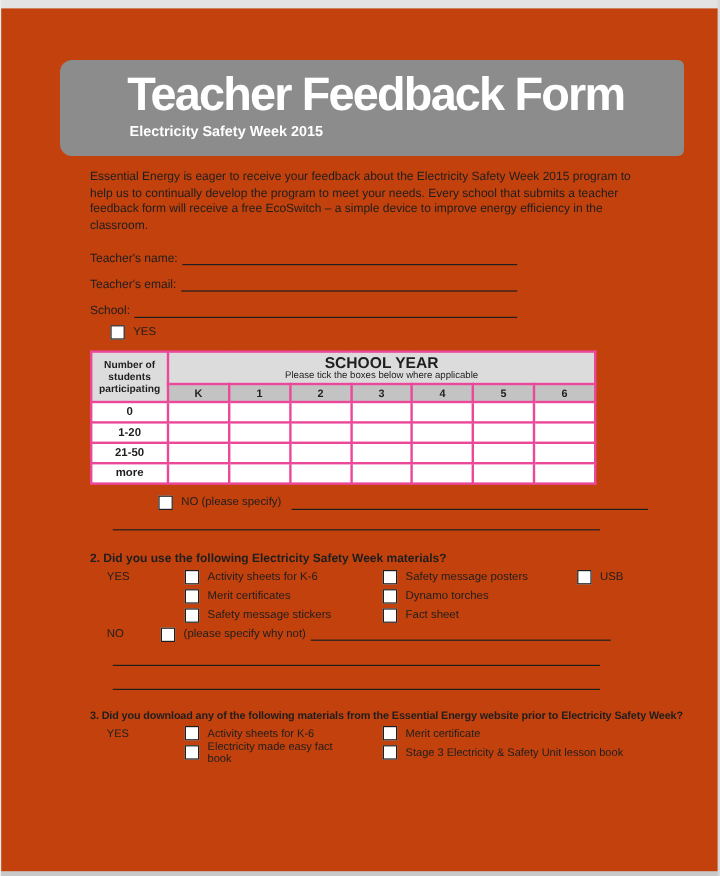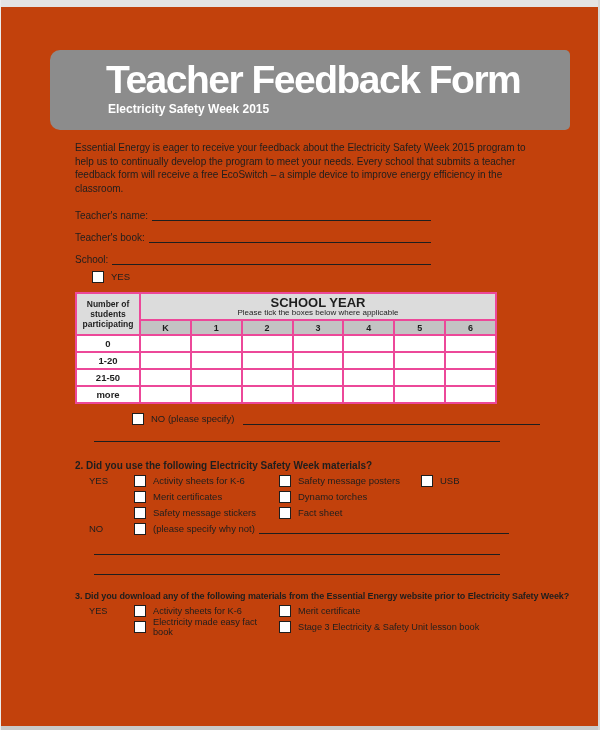--- a/index.html
+++ b/index.html
@@ -44,21 +44,21 @@
   td.rlabel{font-size:9.5px;font-weight:bold;text-align:center;height:15px;background:#fff;}
   td.cell{height:15px;background:#fff;}
 
   .norow{display:flex;align-items:center;gap:7px;margin:8px 0 0 17px;font-size:9.5px;width:408px;height:13px;padding-left:40px;}
   .norow .wline{margin-left:2px;}
   .contline{margin:14px 0 0 19px;width:406px;border-bottom:1.4px solid #1e1e1e;height:2px;}
   .contline.sp{margin-top:17px;}
 
   .mrow{display:flex;align-items:center;margin-top:3px;font-size:9.5px;height:13px;}
   .mrow .ylab{width:45px;margin-left:14px;flex:none;}
-  .item{display:flex;align-items:center;gap:7px;}
+  .item{display:flex;align-items:center;gap:7px;margin-left:20px;}
   .item.c1{width:145px;flex:none;}
   .item.c2{width:142px;flex:none;}
   .q3 .mrow{font-size:9.2px;}
   .mrow.no{width:434px;}
   .mrow.no .speclab{margin-left:7px;}
   .mrow.no .wline{height:10px;}
 </style>
 </head>
 <body>
 
@@ -76,21 +76,21 @@
   <div class="content">
 
     <p class="intro">Essential Energy is eager to receive your feedback about the Electricity Safety Week 2015 program to help us to continually develop the program to meet your needs. Every school that submits a teacher feedback form will receive a free EcoSwitch – a simple device to improve energy efficiency in the classroom.</p>
 
 
     <div class="field-row first">
       <span>Teacher's name:</span>
       <span class="wline"></span>
     </div>
     <div class="field-row">
-      <span>Teacher's book:</span>
+      <span>Teacher's email:</span>
       <span class="wline"></span>
     </div>
     <div class="field-row">
       <span>School:</span>
       <span class="wline"></span>
     </div>
 
 
     <div class="optrow">
       <span class="chk"></span>

